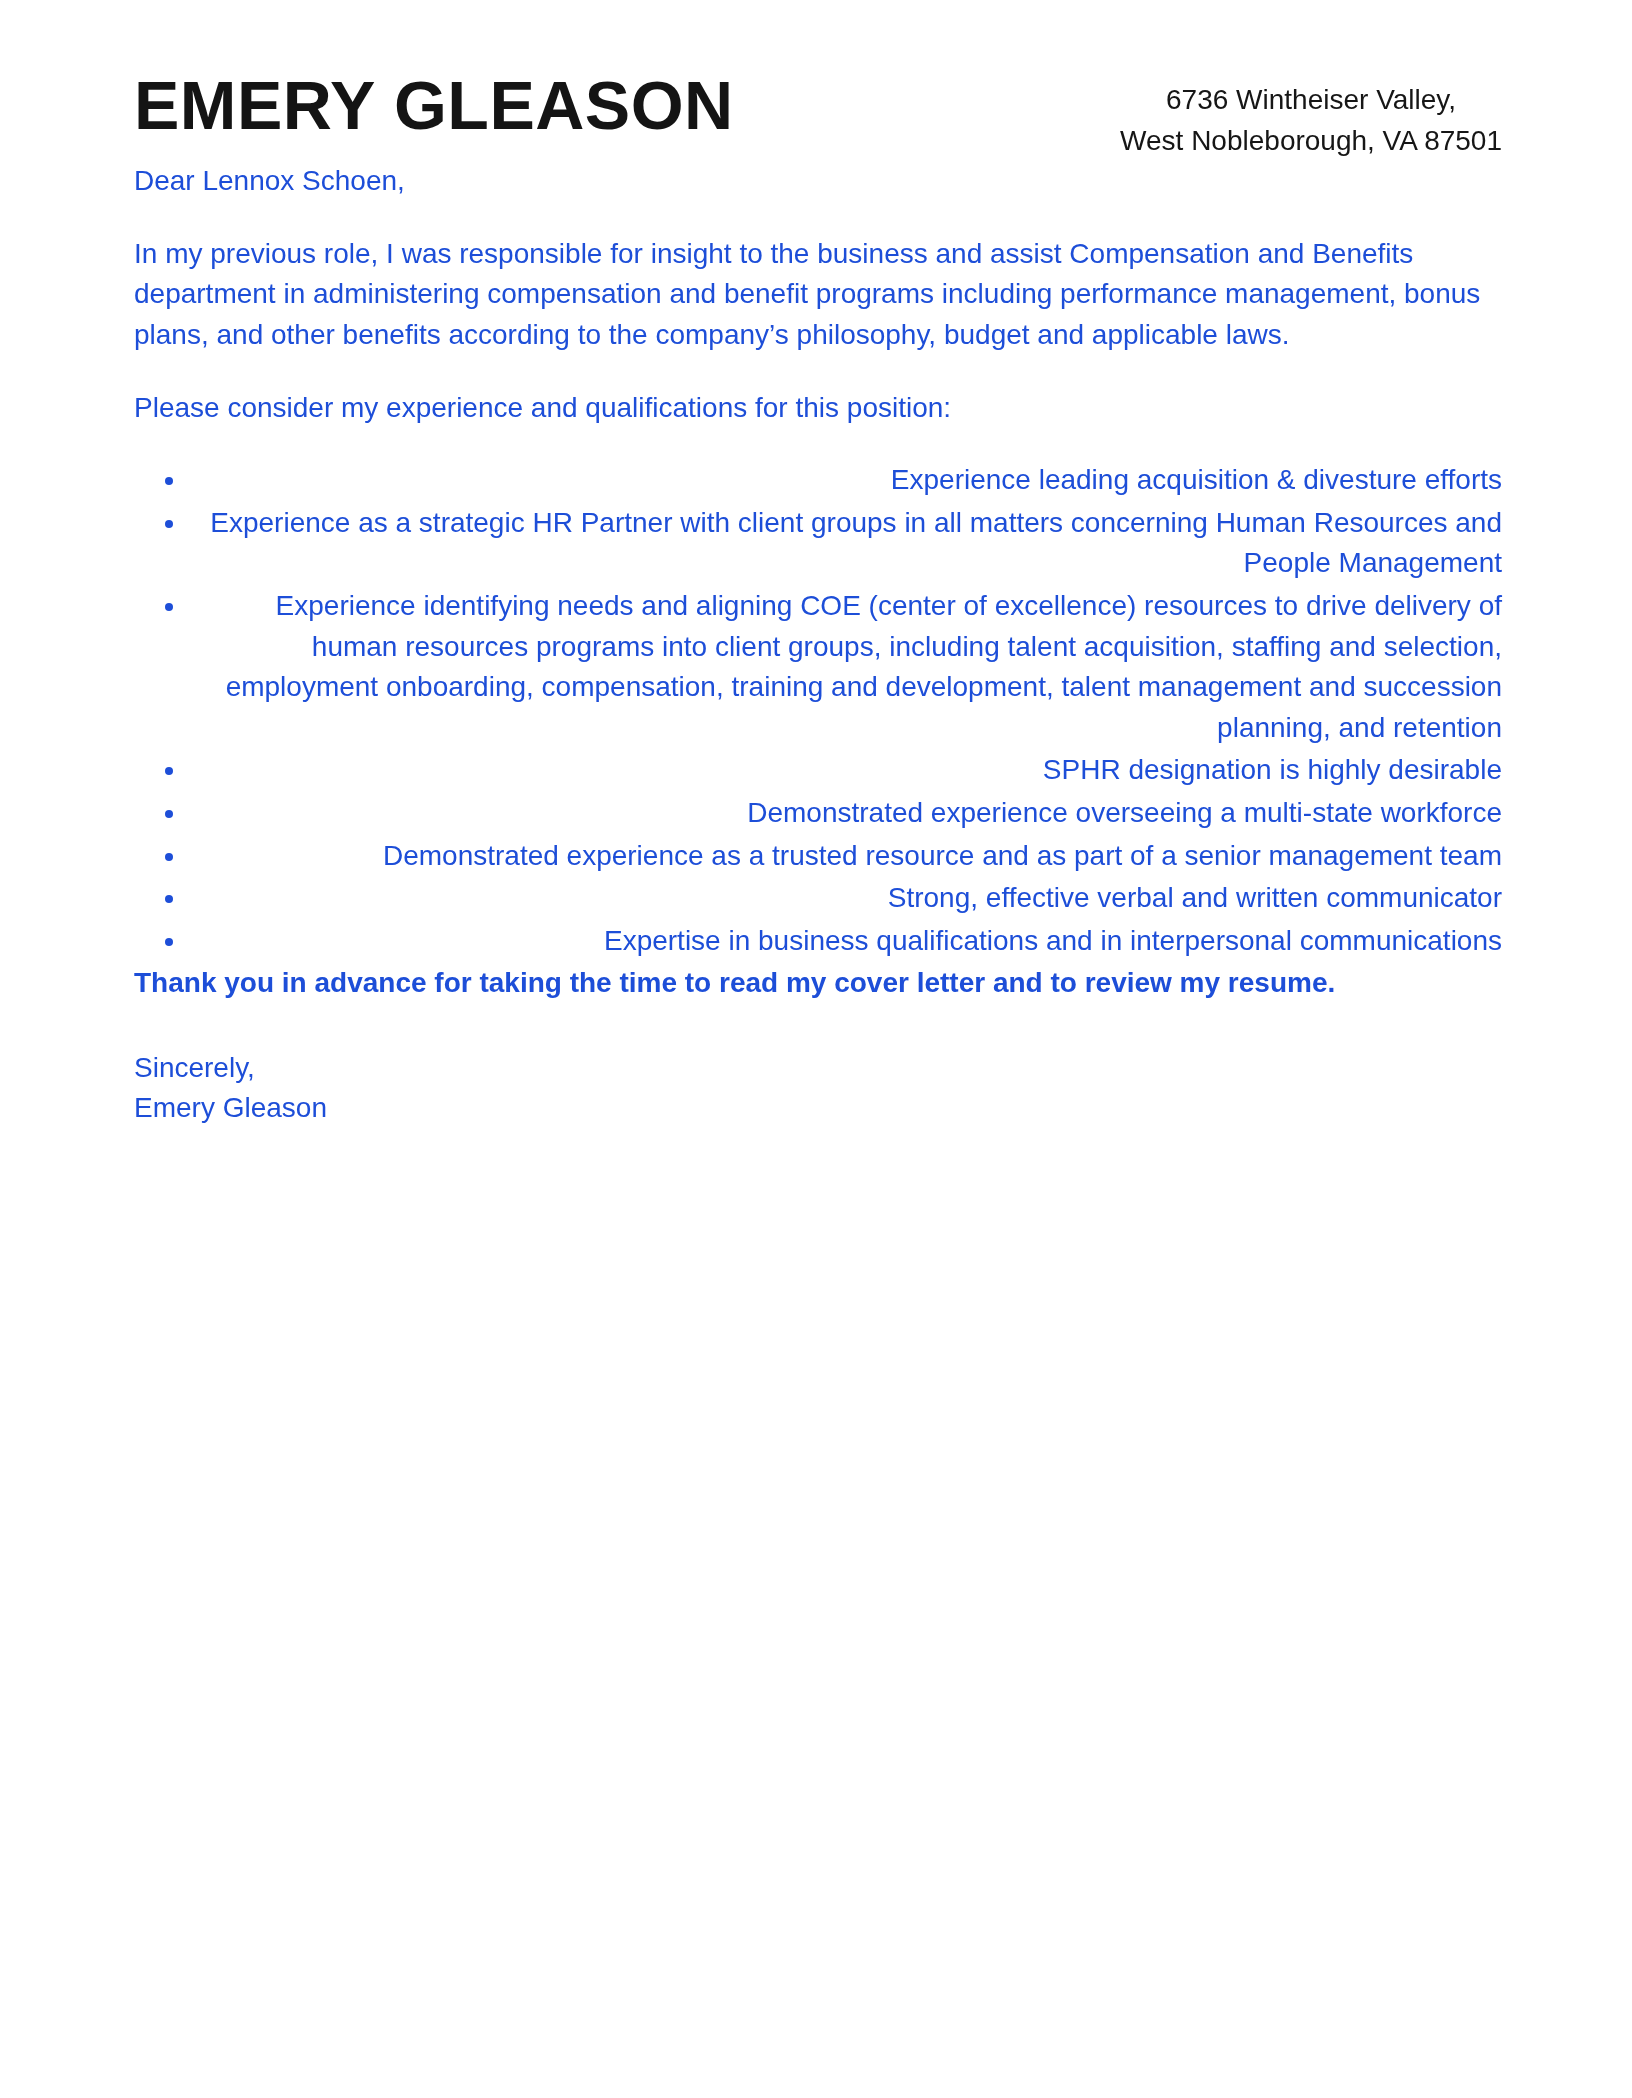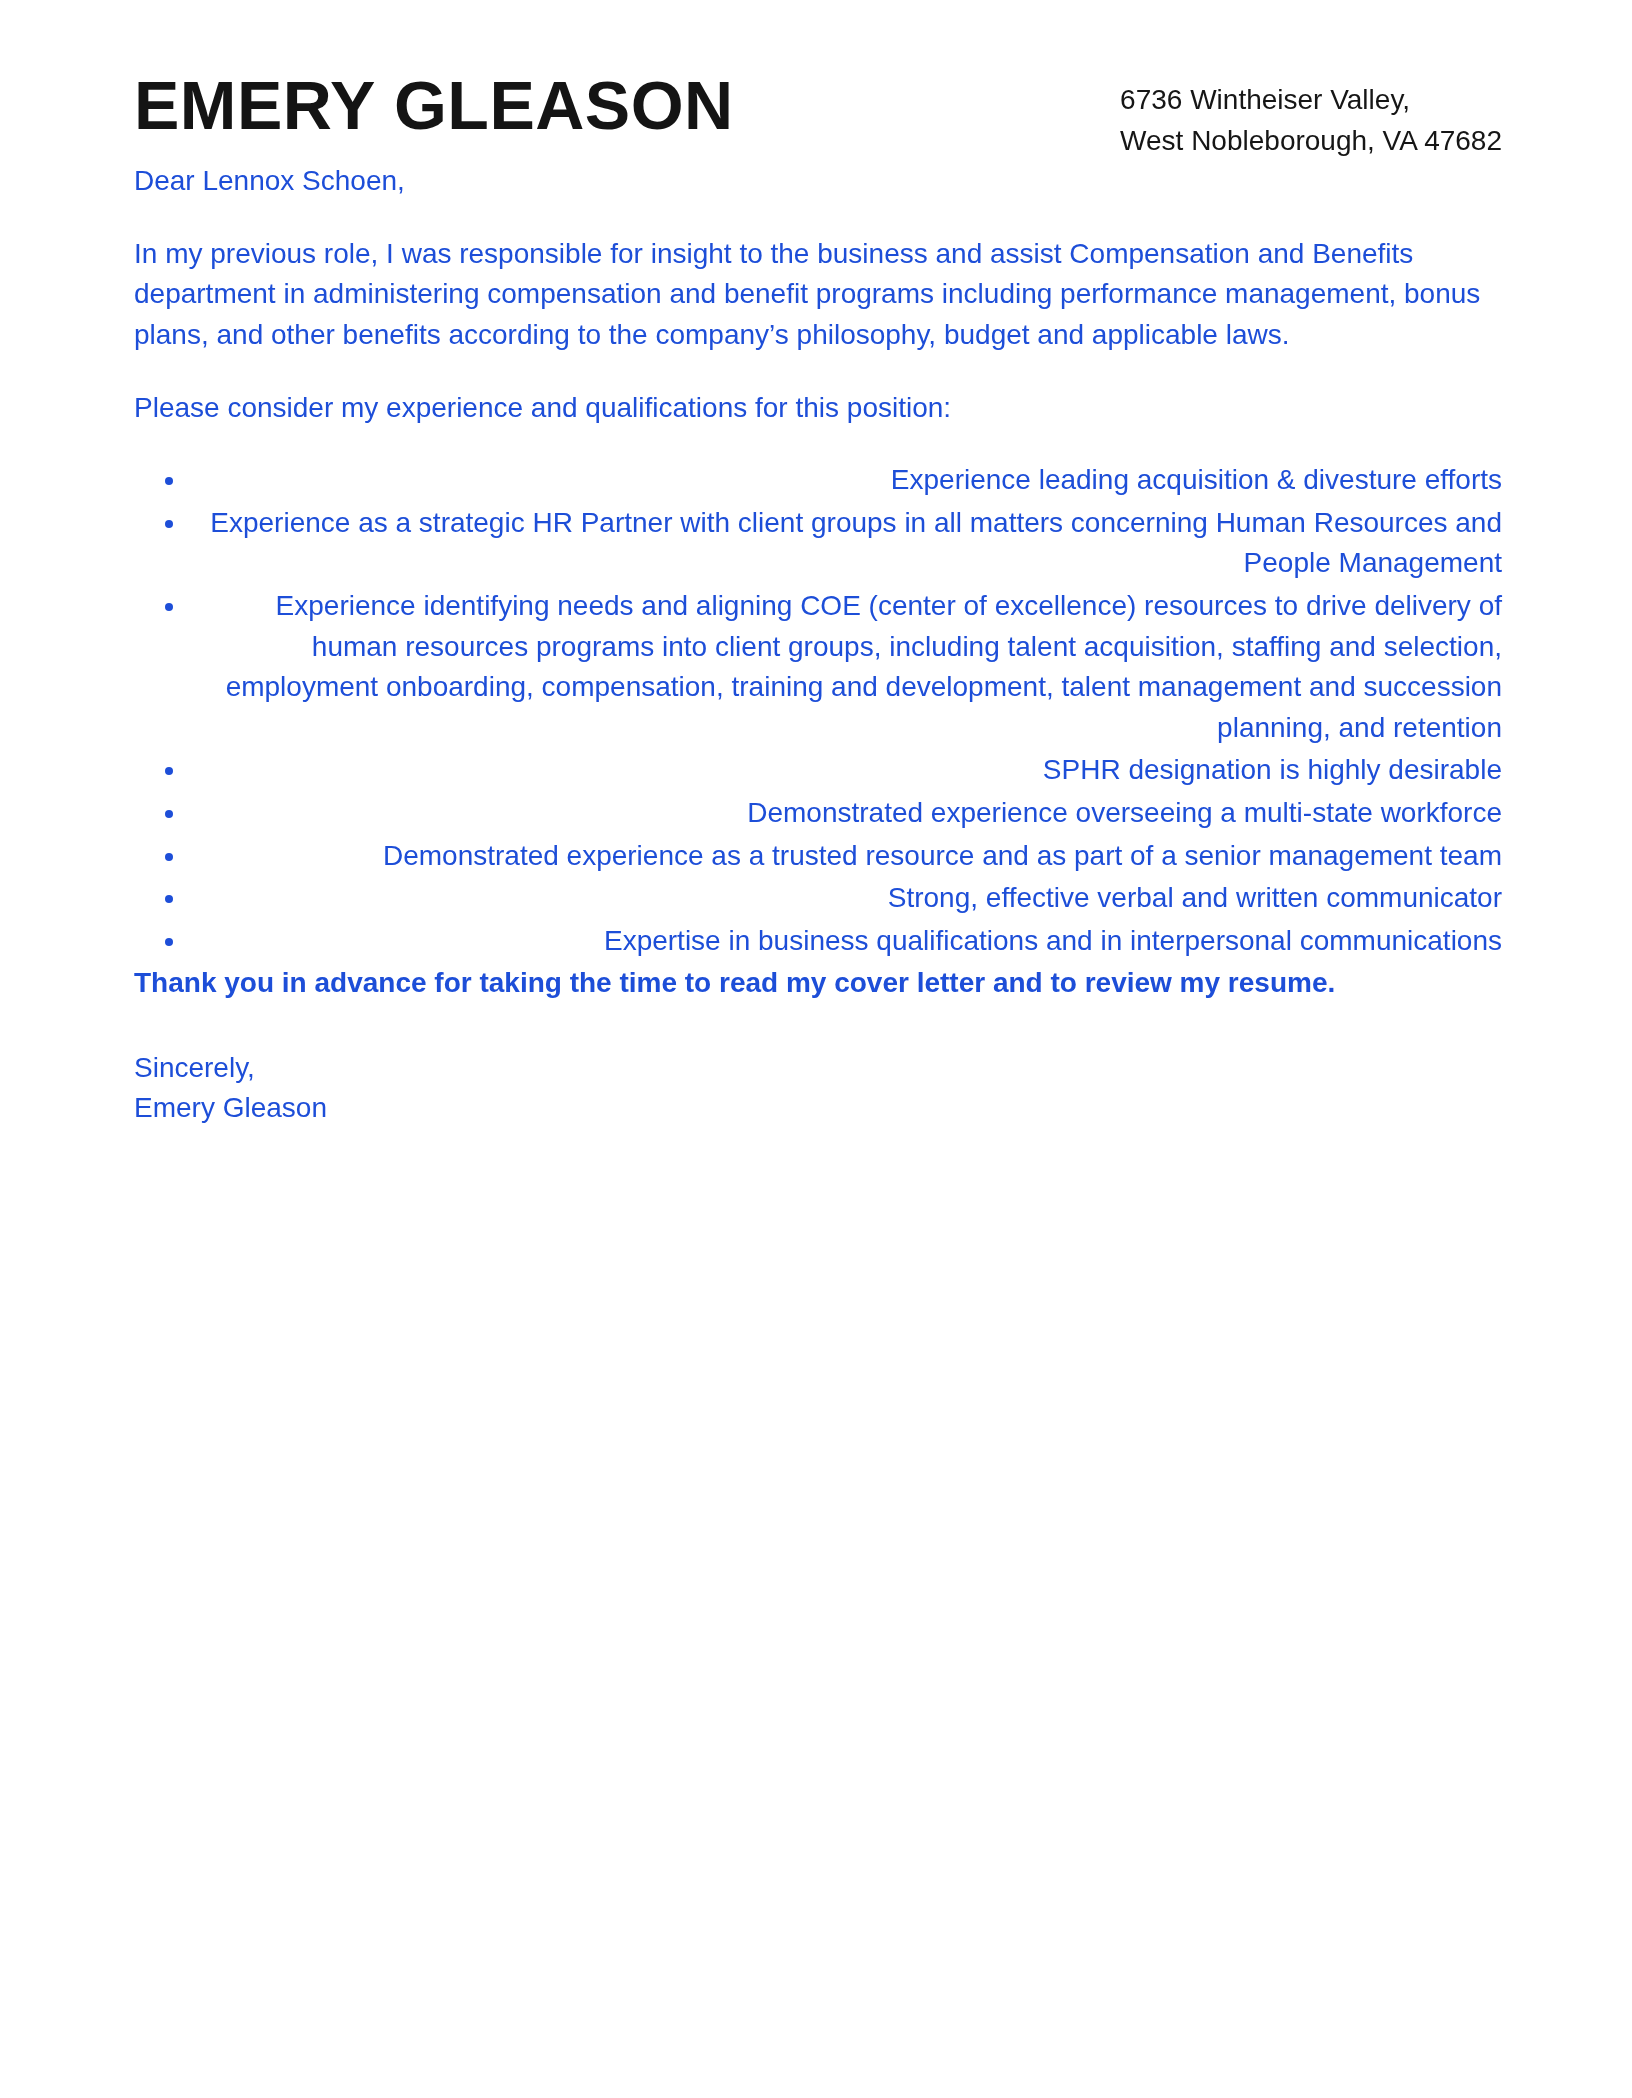--- a/index.html
+++ b/index.html
@@ -33,21 +33,21 @@
       letter-spacing: 0.5px;
       line-height: 1.05;
       margin: 0;
       color: #141414;
     }
     .address {
       font-size: 28px;
       line-height: 1.45;
       padding-top: 10px;
       color: #161616;
-      text-align: left;
+      text-align: center;
       max-width: 480px;
     }
     .letter-body {
       font-size: 28px;
       line-height: 1.45;
       color: #1d4ed8;
     }
     .salutation {
       margin-top: 120px;
       margin-bottom: 32px;
@@ -79,21 +79,21 @@
   </style>
 </head>
 <body>
 
 <div class="page">
 
   <div class="header">
     <h1 class="name">EMERY GLEASON</h1>
     <div class="address">
       <div>6736 Wintheiser Valley,</div>
-      <div>West Nobleborough, VA 47682</div>
+      <div>West Nobleborough, VA 87501</div>
     </div>
   </div>
 
   <div class="letter-body">
 
     <p class="para salutation">Dear Lennox Schoen,</p>
 
 
     <p class="para">In my previous role, I was responsible for insight to the business and assist Compensation and Benefits department in administering compensation and benefit programs including performance management, bonus plans, and other benefits according to the company’s philosophy, budget and applicable laws.</p>
 

